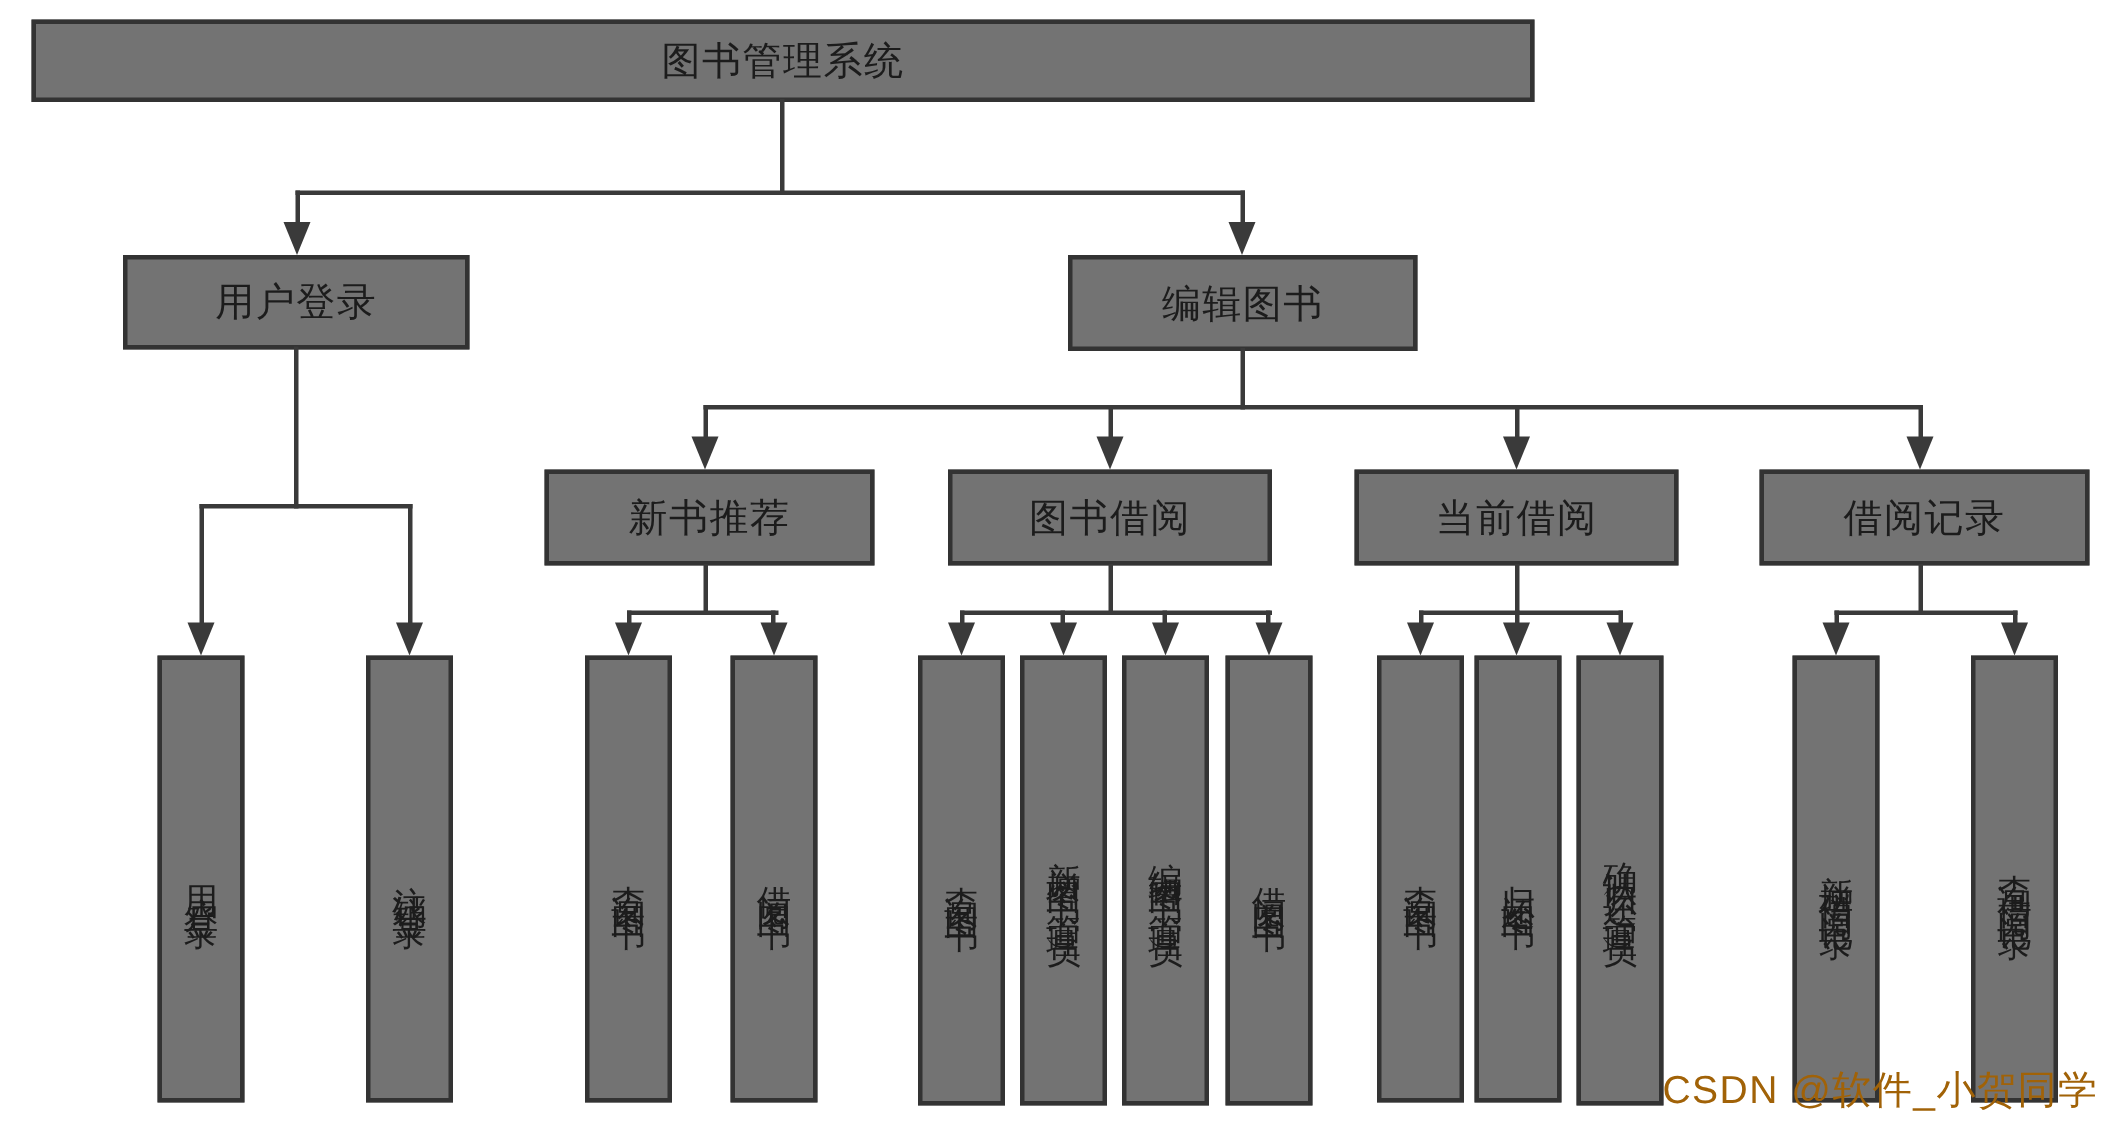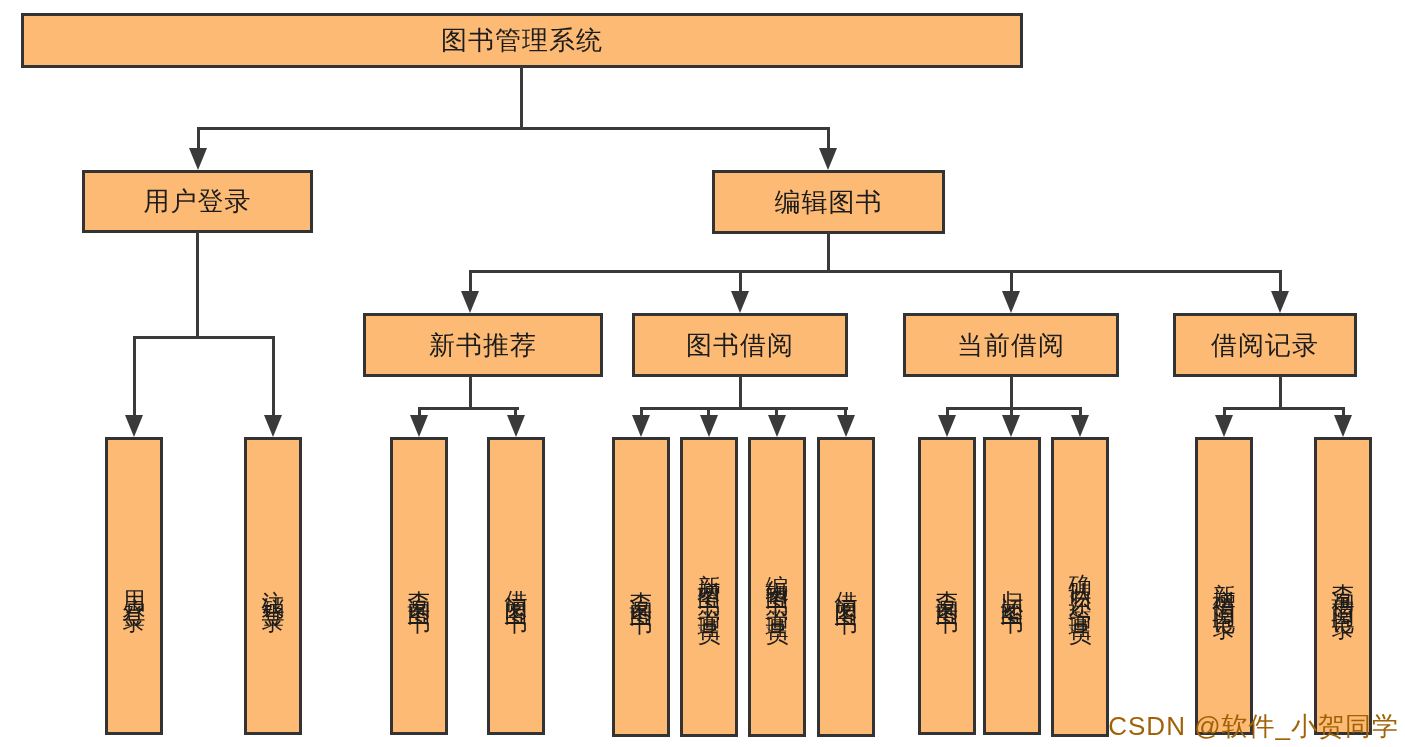--- a/index.html
+++ b/index.html
@@ -12,21 +12,21 @@
     position: relative;
     width: 1405px;
     height: 747px;
     background: #ffffff;
     overflow: hidden;
   }
   .box {
     position: absolute;
     box-sizing: border-box;
     border: 3px solid #333333;
-    background: #fdba74;
+    background: #737373;
     color: #1c1c1c;
     display: flex;
     align-items: center;
     justify-content: center;
   }
   .hbox {
     font-size: 26px;
     letter-spacing: 1px;
     white-space: nowrap;
   }
@@ -90,24 +90,24 @@
   <div class="line h" style="left:469px; top:270px; width:813px;"></div>
   <div class="line v" style="left:469px; top:270px; height:24px;"></div>
   <div class="arrow" style="left:461px; top:291px;"></div>
   <div class="line v" style="left:739px; top:270px; height:24px;"></div>
   <div class="arrow" style="left:731px; top:291px;"></div>
   <div class="line v" style="left:1010px; top:270px; height:24px;"></div>
   <div class="arrow" style="left:1002px; top:291px;"></div>
   <div class="line v" style="left:1279px; top:270px; height:24px;"></div>
   <div class="arrow" style="left:1271px; top:291px;"></div>
 
-  <div class="box hbox" style="left:363px; top:313px; width:240px; height:64px;">新书推荐</div>
+  <div class="box hbox" style="left:363px; top:313px; width:220px; height:64px;">新书推荐</div>
   <div class="box hbox" style="left:632px; top:313px; width:216px; height:64px;">图书借阅</div>
   <div class="box hbox" style="left:903px; top:313px; width:216px; height:64px;">当前借阅</div>
-  <div class="box hbox" style="left:1173px; top:313px; width:184px; height:64px;text-align:right;">借阅记录</div>
+  <div class="box hbox" style="left:1173px; top:313px; width:220px; height:64px;text-align:right;">借阅记录</div>
 
   <div class="line v" style="left:469px; top:376px; height:34px;"></div>
   <div class="line h" style="left:418px; top:407px; width:101px;"></div>
   <div class="line v" style="left:418px; top:407px; height:12px;"></div>
   <div class="arrow" style="left:410px; top:415px;"></div>
   <div class="line v" style="left:514px; top:407px; height:12px;"></div>
   <div class="arrow" style="left:507px; top:415px;"></div>
 
   <div class="line v" style="left:739px; top:376px; height:34px;"></div>
   <div class="line h" style="left:640px; top:407px; width:208px;"></div>

